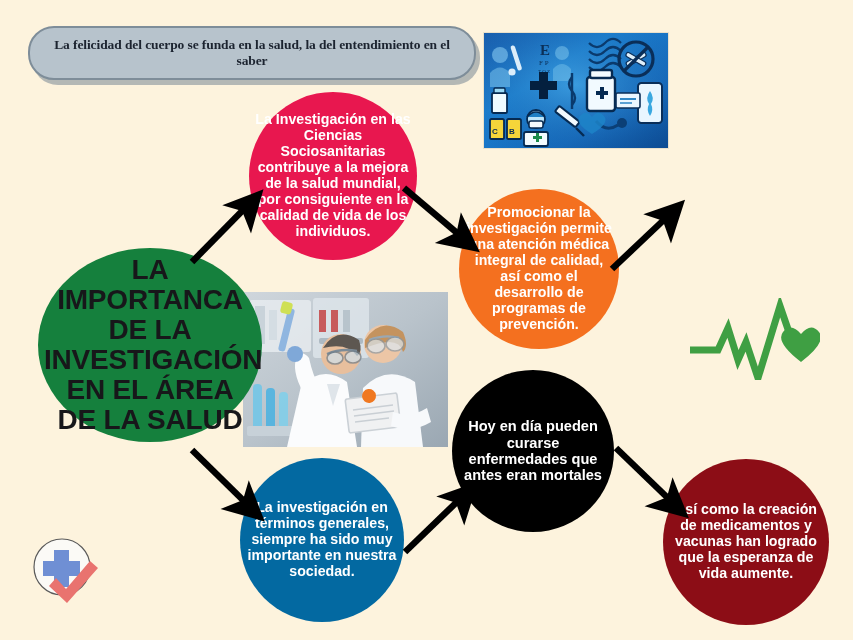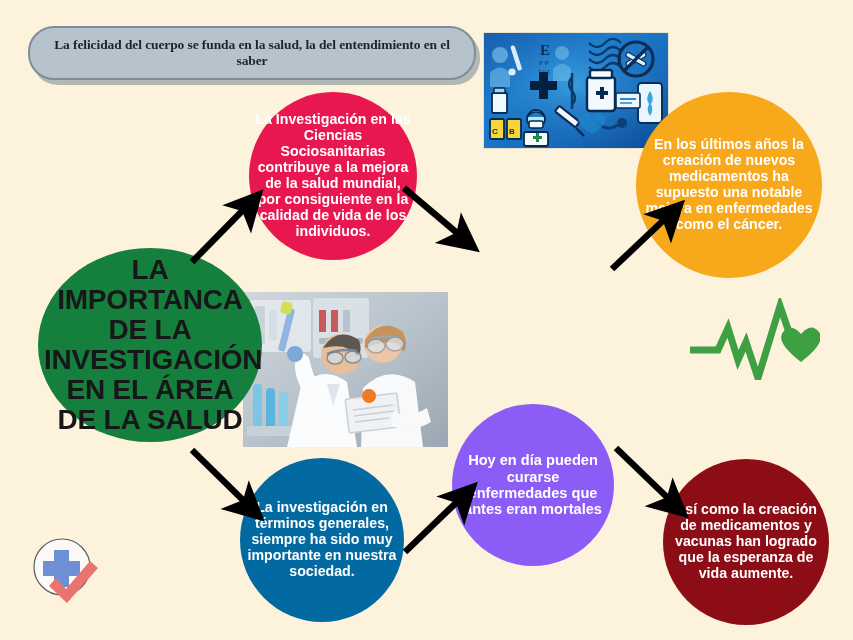--- a/index.html
+++ b/index.html
@@ -114,24 +114,24 @@
     left: 240px;
     top: 458px;
     width: 164px;
     height: 164px;
     background: #0369a1;
     font-size: 14.2px;
     z-index: 5;
   }
   .bubble.blue {
     left: 452px;
-    top: 404px;
+    top: 370px;
     width: 162px;
     height: 162px;
-    background: #8b5cf6;
+    background: #000000;
     font-size: 14.6px;
     z-index: 5;
   }
   .bubble.maroon {
     left: 663px;
     top: 459px;
     width: 166px;
     height: 166px;
     background: #8c0d16;
     font-size: 14.2px;
@@ -333,24 +333,24 @@
   </div>
 
   <div class="bubble center">
     <span class="bubble-text">LA IMPORTANCA DE LA INVESTIGACIÓN EN EL ÁREA DE LA SALUD</span>
   </div>
 
   <div class="bubble pink">
     <span class="bubble-text">La Investigación en las Ciencias Sociosanitarias contribuye a la mejora de la salud mundial, por consiguiente en la calidad de vida de los individuos.</span>
   </div>
 
-
-  <div class="bubble gold">
-    <span class="bubble-text">En los últimos años la creación de nuevos medicamentos ha supuesto una notable mejora en enfermedades como el cáncer.</span>
-  </div>
+  <div class="bubble orange">
+    <span class="bubble-text">Promocionar la investigación permite una atención médica integral de calidad, así como el desarrollo de programas de prevención.</span>
+  </div>
+
 
   <div class="bubble green">
     <span class="bubble-text">La investigación en términos generales, siempre ha sido muy importante en nuestra sociedad.</span>
   </div>
 
   <div class="bubble blue">
     <span class="bubble-text">Hoy en día pueden curarse enfermedades que antes eran mortales</span>
   </div>
 
   <div class="bubble maroon">

